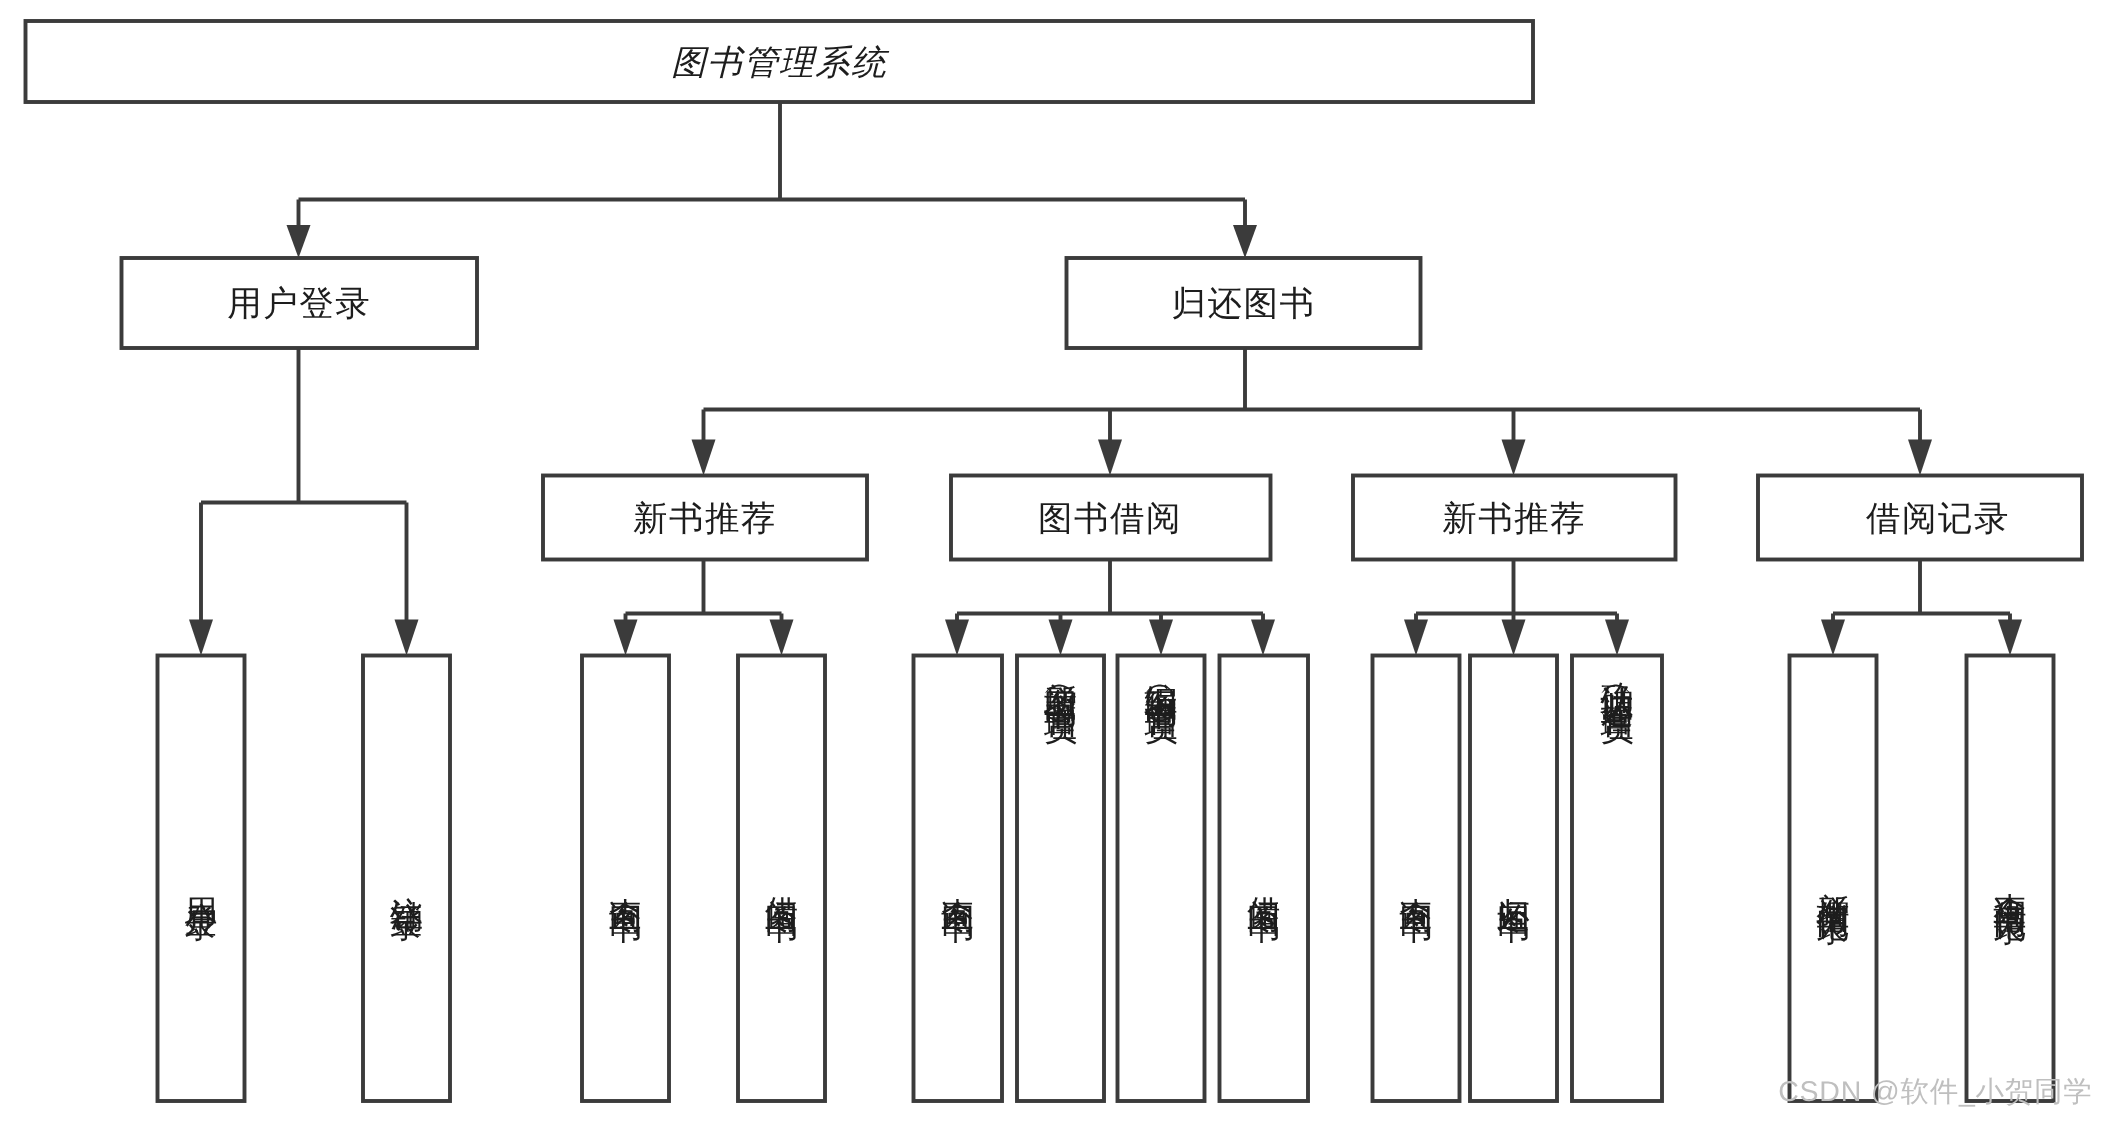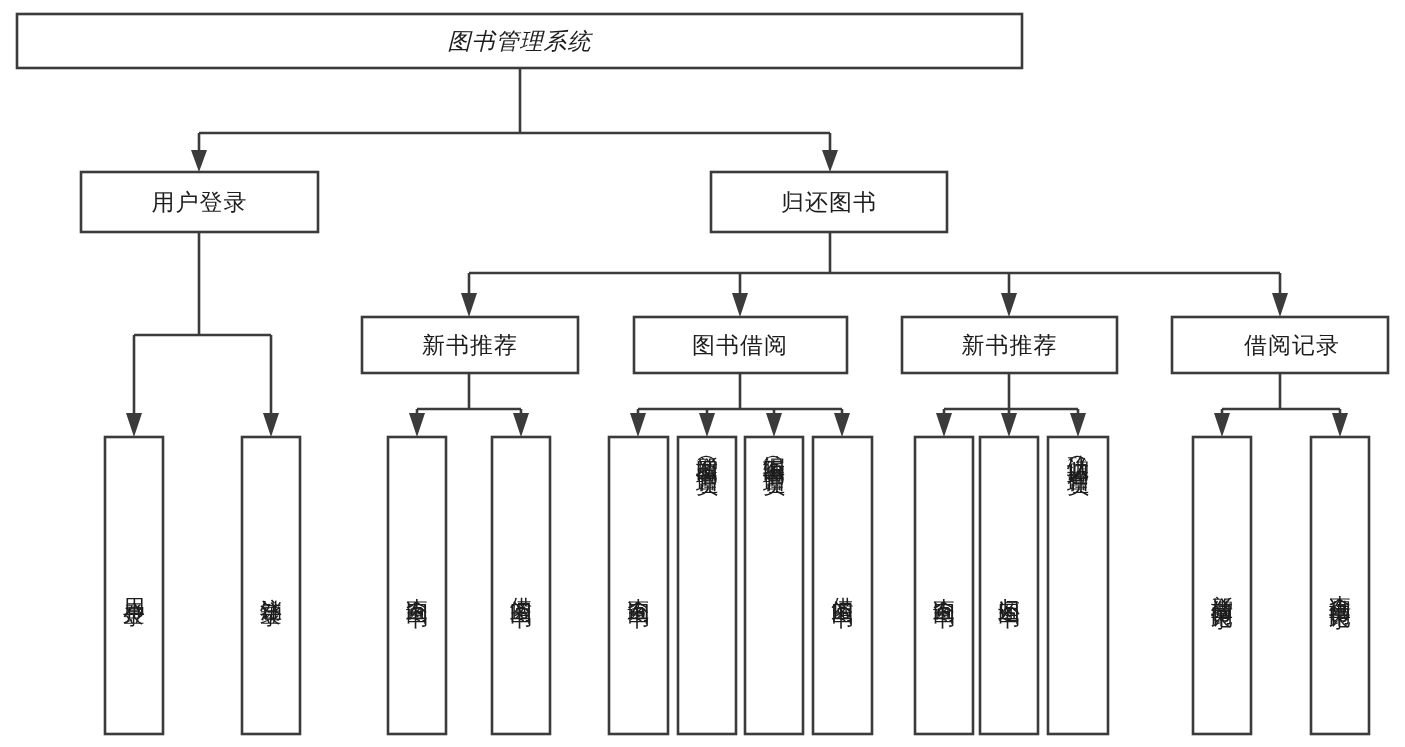--- a/index.html
+++ b/index.html
@@ -247,14 +247,15 @@
     <span class="vlabel-text">确认归还（管理员）</span>
   </div>
 
   <div class="vlabel-wrap" style="left:1193px; top:437px; width:58px; height:297px;">
     <span class="vlabel-text">新增借阅记录</span>
   </div>
   <div class="vlabel-wrap" style="left:1311px; top:437px; width:58px; height:297px;">
     <span class="vlabel-text">查询借阅记录</span>
   </div>
 
+  <div class="watermark">CSDN @软件_小贺同学</div>
 
 </div>
 
 </body></html>

